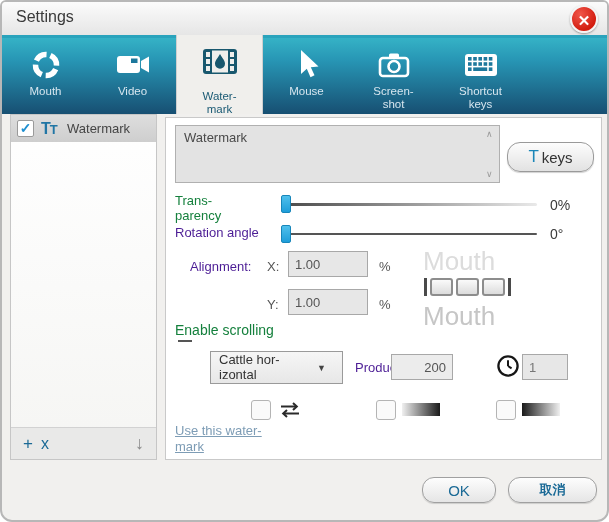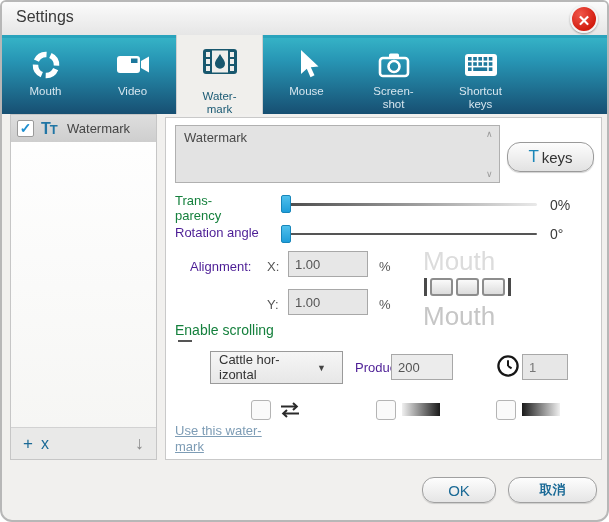--- a/index.html
+++ b/index.html
@@ -250,21 +250,21 @@
 
     <div class="flabel lab-light" style="left:9px;top:204px;font-size:14px;">Enable scrolling</div>
     <div class="underline-mark" style="left:12px;top:222px;"></div>
 
     <div class="dropdown">
       <span class="dd-text">Cattle hor-
 izontal</span>
       <span class="dd-arrow">▼</span>
     </div>
     <div class="flabel lab-mid" style="left:189px;top:242px;">Product</div>
-    <input class="num-input" style="left: 225px; top: 236px; width: 62px; height: 26px; background: rgb(236, 236, 236);" value="200">
+    <input class="num-input" style="left: 225px; top: 236px; width: 62px; height: 26px; background: rgb(236, 236, 236); text-align: right;" value="200">
     <span style="position:absolute;left:330px;top:236px;">
       <svg width="24" height="24" viewBox="0 0 24 24">
         <circle cx="12" cy="12" r="9.6" fill="none" stroke="#161616" stroke-width="2.3"></circle>
         <line x1="12" y1="12" x2="12" y2="6.2" stroke="#161616" stroke-width="2"></line>
         <line x1="12" y1="12" x2="15.6" y2="14.4" stroke="#161616" stroke-width="2"></line>
       </svg>
     </span>
     <input class="num-input" style="left: 356px; top: 236px; width: 46px; height: 26px; color: rgb(119, 119, 119);" value="1">
 
     <span class="checkbox" style="left:85px;top:282px;"></span>

